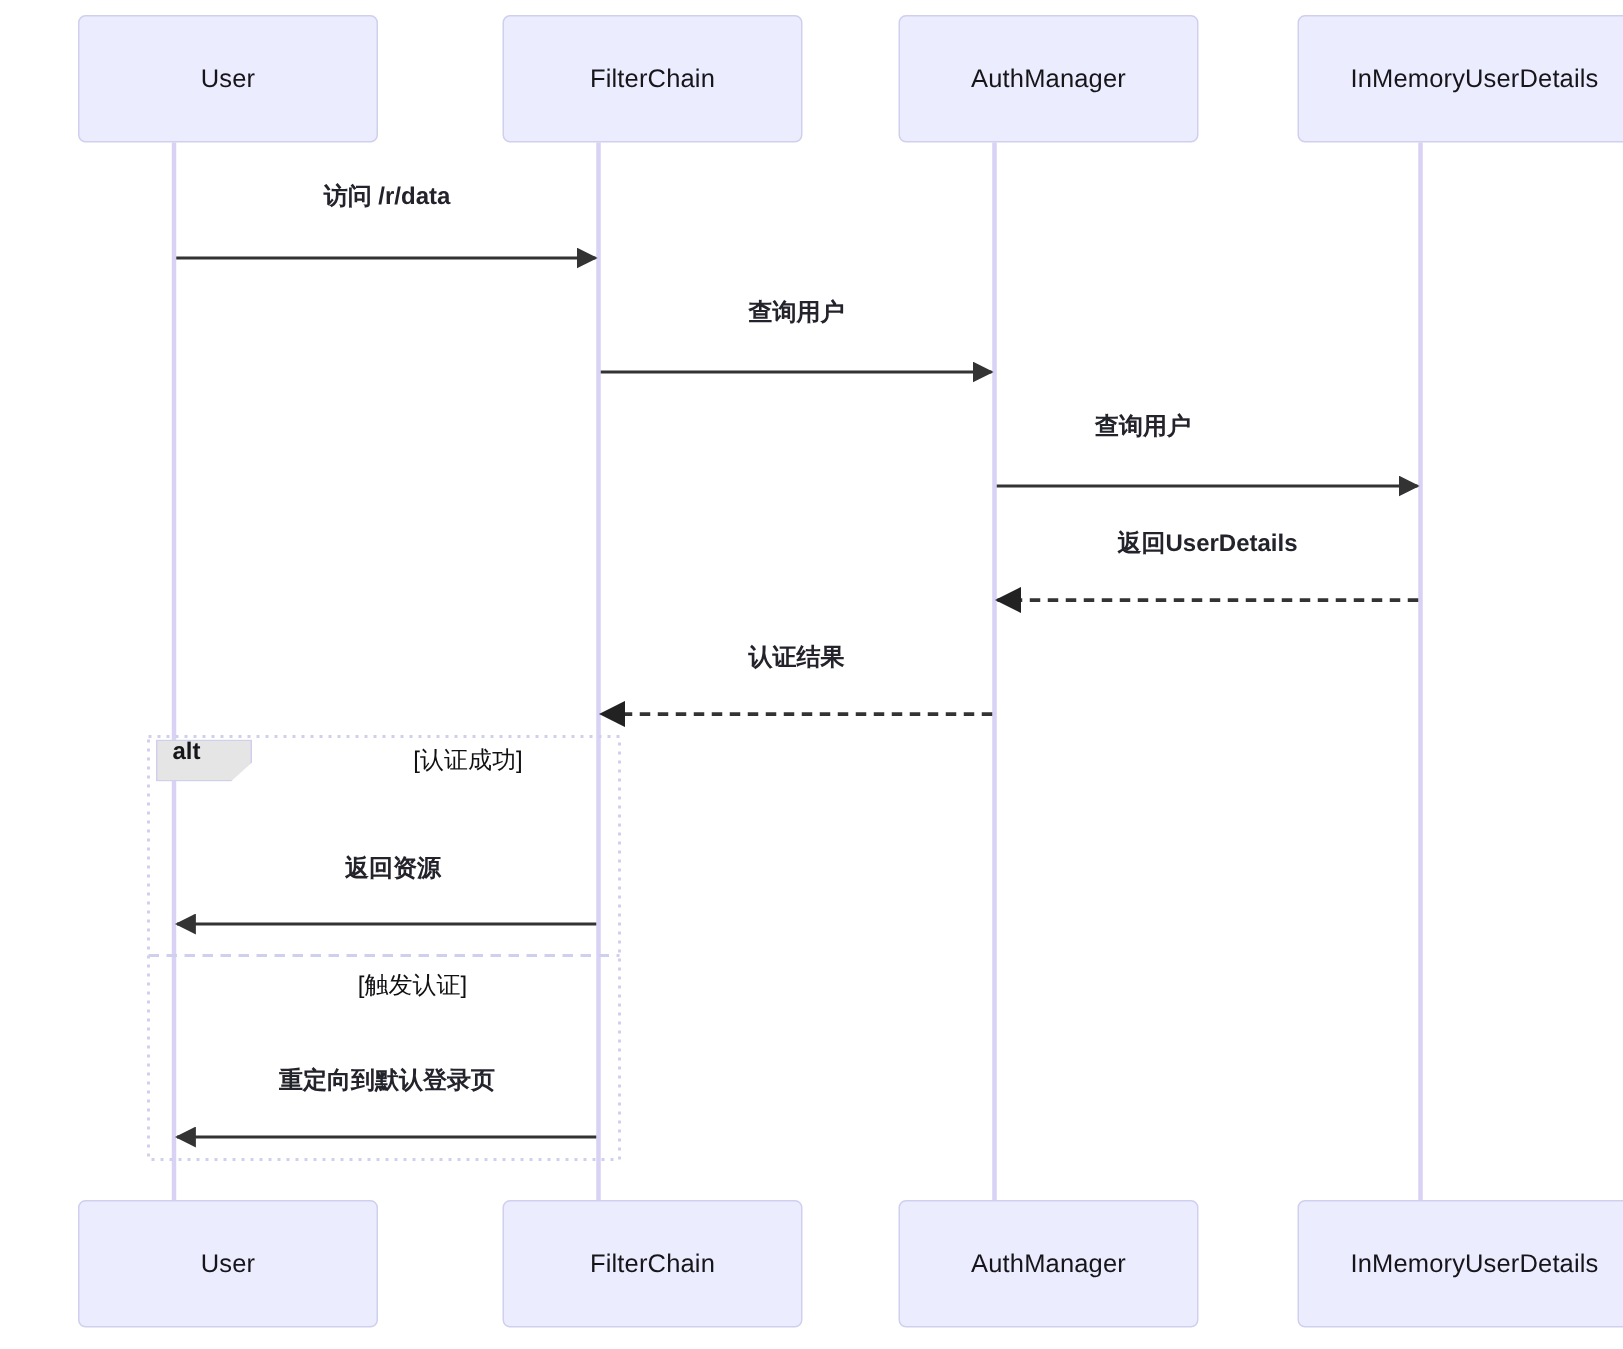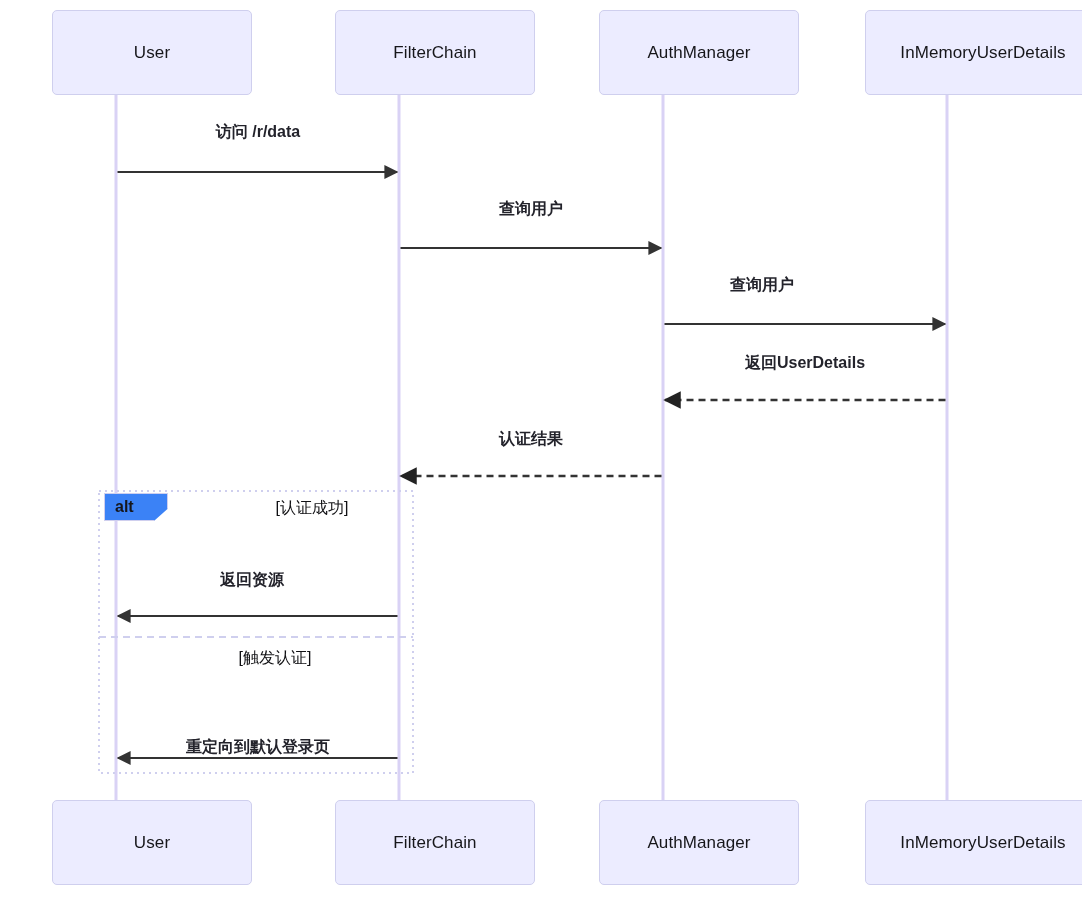--- a/index.html
+++ b/index.html
@@ -43,24 +43,24 @@
     color:#23232b;
     white-space:nowrap;
     line-height:1;
     text-align:center;
     font-weight:bold;
   }
 
   .alt-tag{
     position:absolute;
     box-sizing:border-box;
-    background:#3b82f6;
+    background:#e5e5e5;
     border:1px solid #CFCFEE;
     display:flex;
-    align-items:center;
+    align-items:flex-start;
     padding-left:10px;
     font-size:16px;
     font-weight:bold;
     color:#16161a;
     line-height:1;
     clip-path:polygon(0 0, 100% 0, 100% 55%, 78% 100%, 0 100%);
   }
   .alt-cond{
     position:absolute;
     transform:translateX(-50%);
@@ -130,22 +130,22 @@
   </div>
   <div class="participant-box" style="left:829px;top:800px;width:236px;height:85px;">
     <span class="participant-label">InMemoryUserDetails</span>
   </div>
 
   <div class="msg-label" style="left:258px;top:124px;">访问 /r/data</div>
   <div class="msg-label" style="left:531px;top:201px;">查询用户</div>
   <div class="msg-label" style="left:762px;top:277px;">查询用户</div>
   <div class="msg-label" style="left:805px;top:355px;">返回UserDetails</div>
   <div class="msg-label" style="left:531px;top:431px;">认证结果</div>
-  <div class="msg-label" style="left:252px;top:572px;text-align:right;">返回资源</div>
-  <div class="msg-label" style="left:258px;top:739px;">重定向到默认登录页</div>
+  <div class="msg-label" style="left:262px;top:572px;text-align:right;">返回资源</div>
+  <div class="msg-label" style="left:258px;top:713px;">重定向到默认登录页</div>
 
   <div class="alt-tag" style="left:104px;top:493px;width:64px;height:28px;">
     <span>alt</span>
   </div>
   <div class="alt-cond" style="left:290px;top:500px;">[认证成功]</div>
   <div class="alt-cond" style="left:253px;top:650px;">[触发认证]</div>
 
 </div>
 
 </body></html>

